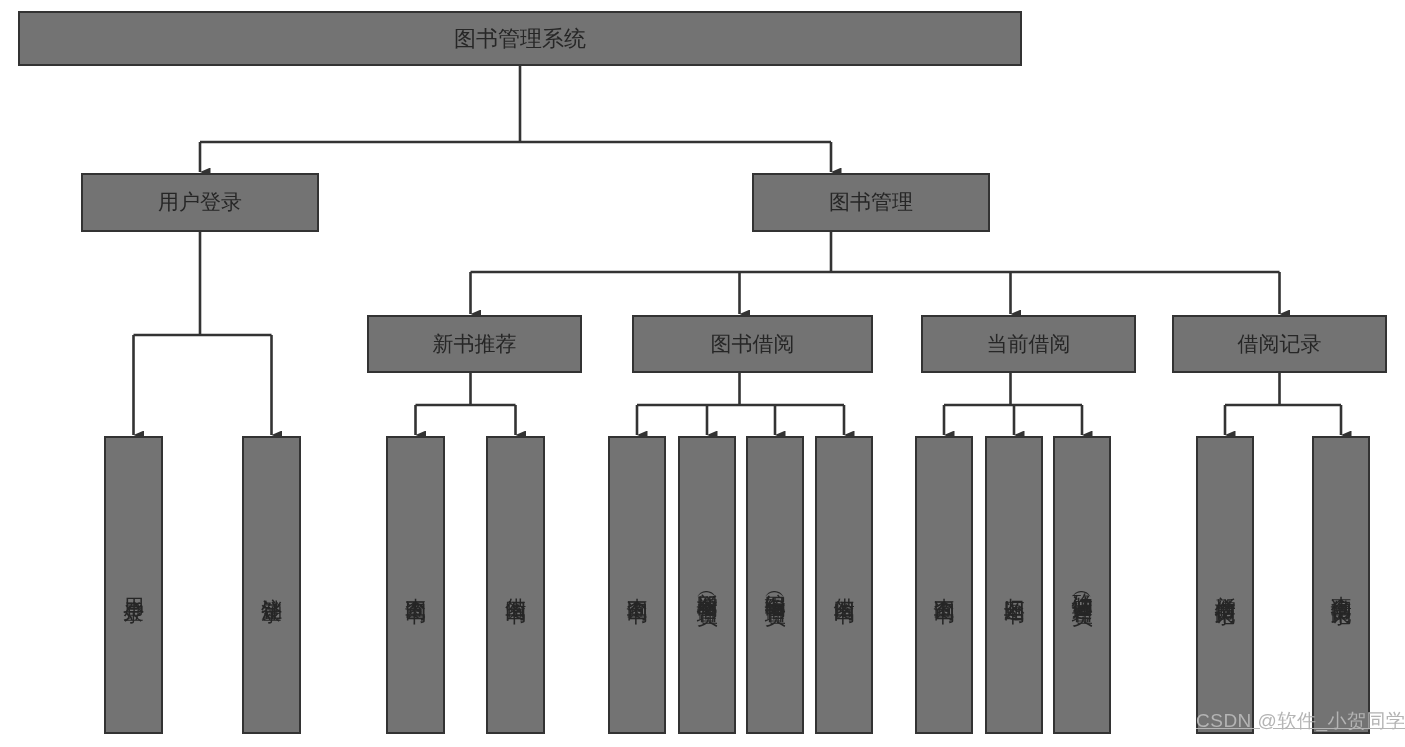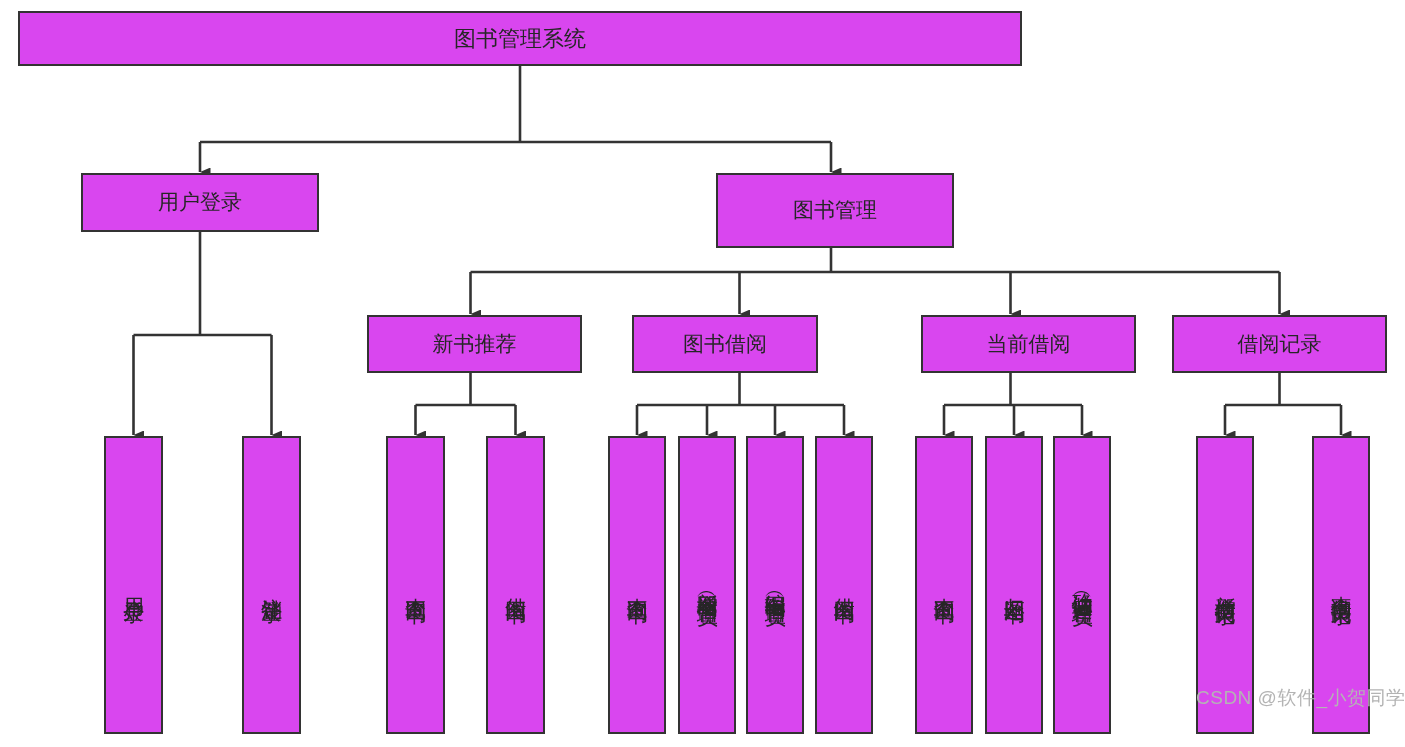--- a/index.html
+++ b/index.html
@@ -20,21 +20,21 @@
   #edges {
     position: absolute;
     left: 0;
     top: 0;
     width: 1405px;
     height: 747px;
   }
   .node {
     position: absolute;
     box-sizing: border-box;
-    background: #d946ef;
+    background: #737373;
     border: 2px solid #333333;
     display: flex;
     align-items: center;
     justify-content: center;
     z-index: 2;
   }
   .node-label {
     color: #262626;
     text-align: center;
     line-height: 1.16;
@@ -109,27 +109,27 @@
       </g>
   </svg>
 
   <div id="nodes-layer">
       <div class="node horizontal root" style="left: 18px; top: 11px; width: 1004px; height: 55px;">
         <div class="node-label">图书管理系统</div>
       </div>
       <div class="node horizontal" style="left: 81px; top: 173px; width: 238px; height: 59px;">
         <div class="node-label">用户登录</div>
       </div>
-      <div class="node horizontal" style="left: 716px; top: 173px; width: 238px; height: 75px;">
+      <div class="node horizontal" style="left: 752px; top: 173px; width: 238px; height: 59px;">
         <div class="node-label">图书管理</div>
       </div>
       <div class="node horizontal" style="left: 367px; top: 315px; width: 215px; height: 58px;">
         <div class="node-label">新书推荐</div>
       </div>
-      <div class="node horizontal" style="left: 632px; top: 315px; width: 186px; height: 58px;">
+      <div class="node horizontal" style="left: 632px; top: 315px; width: 241px; height: 58px;">
         <div class="node-label">图书借阅</div>
       </div>
       <div class="node horizontal" style="left: 903px; top: 315px; width: 215px; height: 58px; margin-left: 18px;">
         <div class="node-label">当前借阅</div>
       </div>
       <div class="node horizontal" style="left: 1172px; top: 315px; width: 215px; height: 58px;">
         <div class="node-label">借阅记录</div>
       </div>
       <div class="node vertical" style="left: 104px; top: 436px; width: 59px; height: 298px;">
         <div class="node-label">用户登录</div>
@@ -165,14 +165,14 @@
         <div class="node-label">确认归还（管理员）</div>
       </div>
       <div class="node vertical" style="left: 1196px; top: 436px; width: 58px; height: 298px;">
         <div class="node-label">新增借阅记录</div>
       </div>
       <div class="node vertical" style="left: 1312px; top: 436px; width: 58px; height: 298px;">
         <div class="node-label">查询借阅记录</div>
       </div>
     </div>
 
-  <div class="watermark" style="left: 1196px; top: 685px;">CSDN @软件_小贺同学</div>
+  <div class="watermark" style="left: 1196px; top: 708px; text-decoration: underline;">CSDN @软件_小贺同学</div>
 </div>
 
 </body></html>

